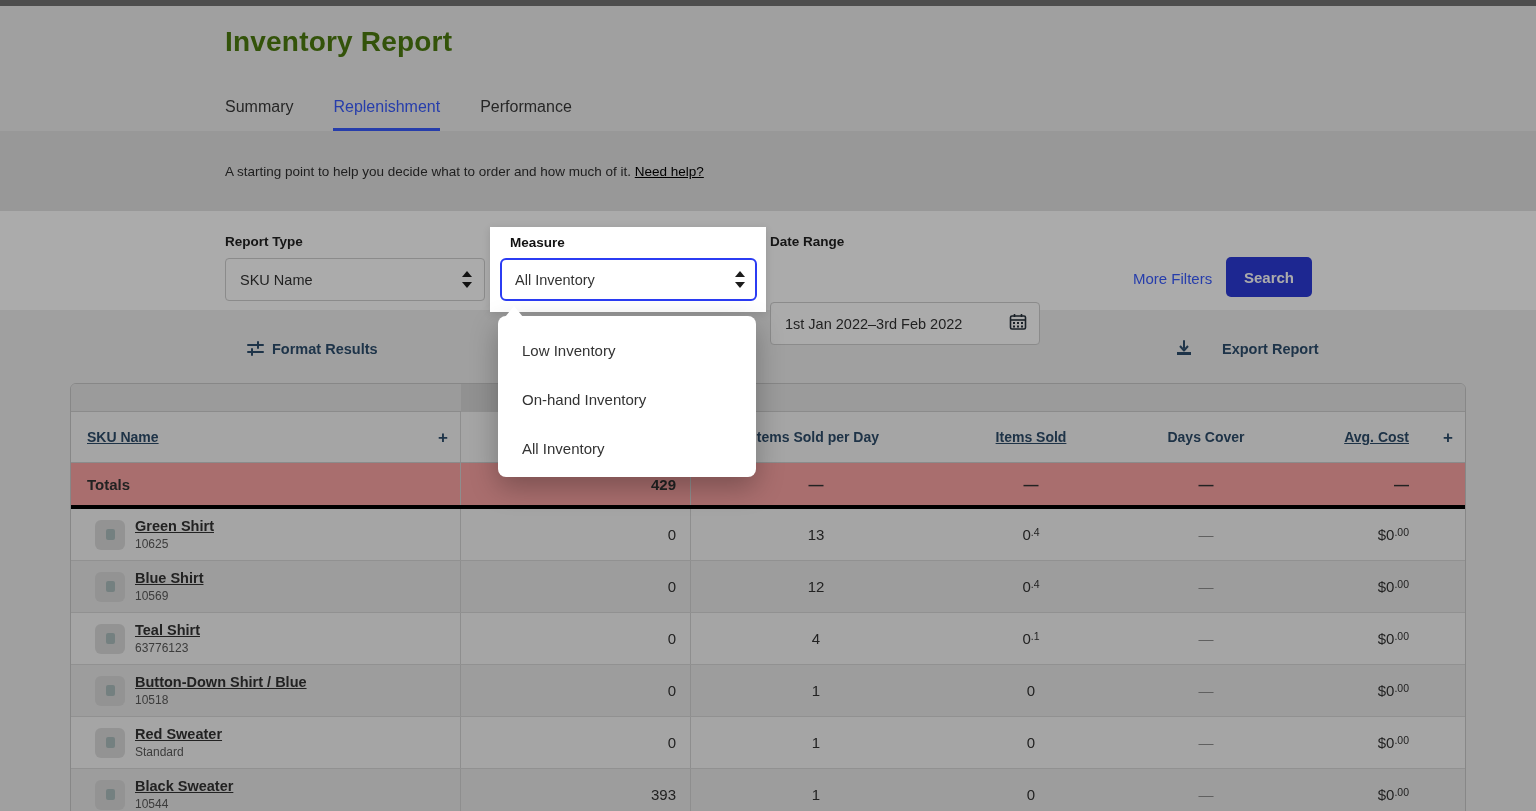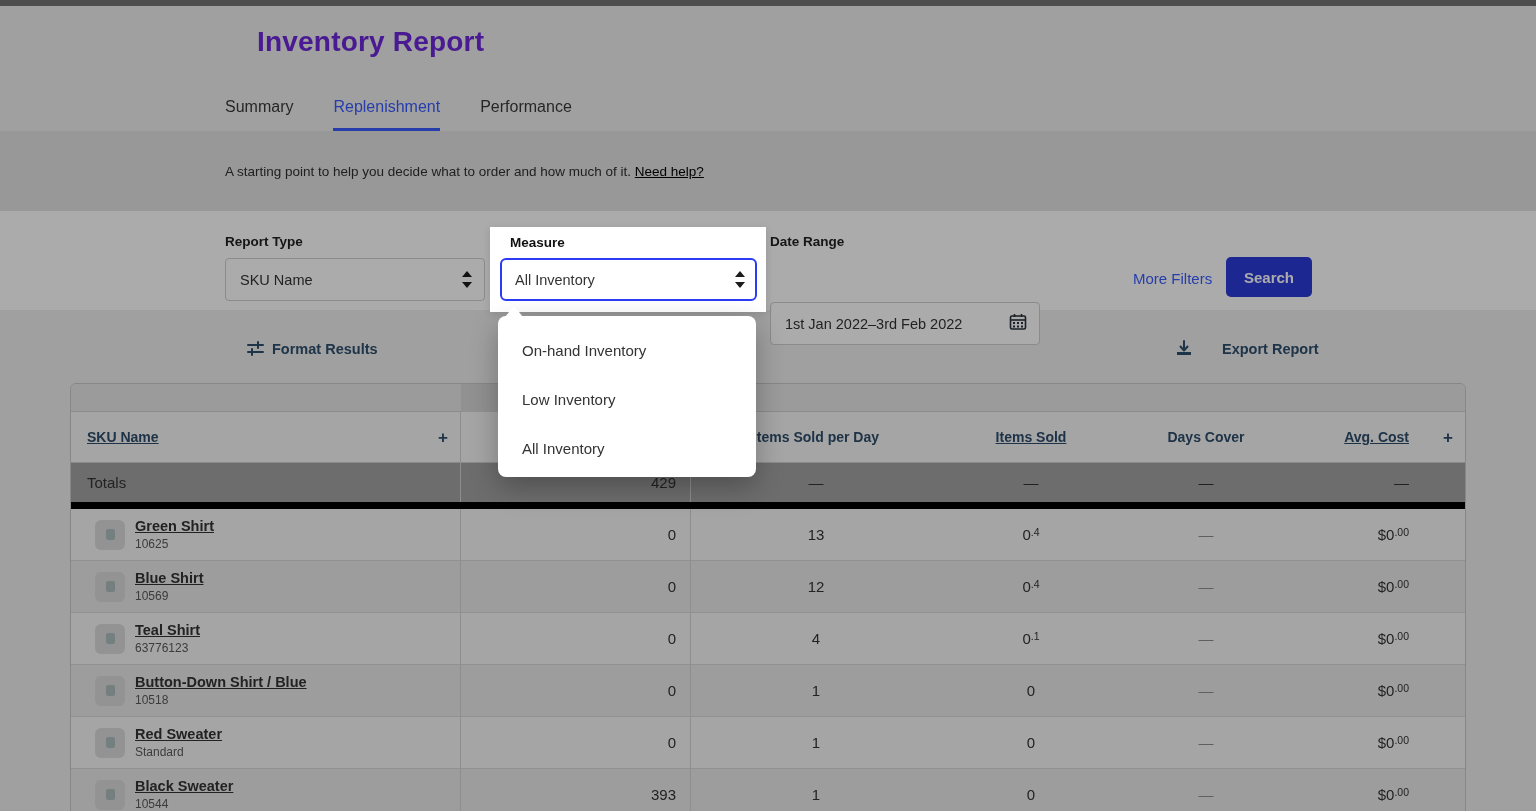--- a/index.html
+++ b/index.html
@@ -5,21 +5,21 @@
   :root{
     --accent:#3a5cff; --select_border:#2b3cf3; --search_button:#2c3bd9; --icon_navy:#2d4e6e;
   }
   *{margin:0;padding:0;box-sizing:border-box;}
   html,body{width:1536px;height:811px;overflow:hidden;}
   body{font-family:"Liberation Sans",sans-serif;color:#333;}
   .stage{position:relative;width:1536px;height:811px;background:#efefef;overflow:hidden;}
 
   .top-bar{position:absolute;left:0;top:0;width:1536px;height:6px;background:#757575;}
 
-  .page-title{position:absolute;left:225px;top:26px;font-size:28px;font-weight:700;color:#6d28d9;letter-spacing:.2px;margin-left:32px;}
+  .page-title{position:absolute;left:225px;top:26px;font-size:28px;font-weight:700;color:#4d7c0f;letter-spacing:.2px;}
 
   .tabs{position:absolute;left:225px;top:98px;display:flex;gap:40px;}
   .tab{font-size:16px;color:#3a3a3a;padding-bottom:12px;cursor:pointer;white-space:nowrap;}
   .tab.active{color:var(--accent);border-bottom:3px solid var(--accent);}
 
   .help-band{position:absolute;left:0;top:131px;width:1536px;height:80px;background:#e3e3e3;}
   .help-text{position:absolute;left:225px;top:33px;font-size:13.5px;color:#303030;}
   .help-link{text-decoration:underline;color:#000000;cursor:pointer;}
 
   .filter-band{position:absolute;left:0;top:211px;width:1536px;height:99px;background:#ffffff;}
@@ -53,21 +53,21 @@
   .strip-sel{position:absolute;left:390px;top:0;width:230px;height:28px;background:#d8d8d8;}
   .thead{height:51px;background:#f6f6f6;border-bottom:1px solid #cfcfcf;}
   .th{display:flex;align-items:center;font-size:14px;font-weight:700;color:#2e4d6b;position:relative;}
   .th.c1{padding-left:16px;border-right:1px solid #d4d4d4;}
   .th.c2{border-right:1px solid #d4d4d4;}
   .th.c3,.th.c4,.th.c5{justify-content:center;}
   .th.c6{justify-content:flex-end;padding-right:56px;}
   .th .u{text-decoration:underline;cursor:pointer;}
   .plus{position:absolute;right:12px;top:50%;transform:translateY(-50%);font-size:17px;font-weight:800;color:var(--icon_navy);cursor:pointer;line-height:1;}
 
-  .totals{height:46px;background:#a3a3a3;border-bottom:7px solid #000000;font-weight:400;}
+  .totals{height:46px;background:#fca5a5;border-bottom:4px solid #000000;font-weight:700;}
   .totals .cell{font-size:15px;color:#333;}
   .trow{height:52px;border-bottom:1px solid #d9d9d9;}
   .trow:nth-child(odd){background:#f6f6f6;}
   .trow:nth-child(even){background:#eaeaea;}
   .cell{display:flex;align-items:center;font-size:15px;color:#333;}
   .cell.c1{padding-left:16px;border-right:1px solid #d4d4d4;}
   .cell.c2{justify-content:flex-end;padding-right:14px;border-right:1px solid #d4d4d4;}
   .cell.c3,.cell.c4,.cell.c5{justify-content:center;}
   .cell.c6{justify-content:flex-end;padding-right:56px;}
   .dash{color:#8f8f8f;}
@@ -364,20 +364,20 @@
       <span class="sel-text">All Inventory</span>
       <span class="spin">
           <span class="tri-up"></span>
           <span class="tri-down"></span>
         </span>
     </div>
   </div>
 
   <div class="menu-caret"></div>
   <div class="menu" id="measure-menu">
+  <div class="menu-item">Low Inventory</div>
+
   <div class="menu-item">On-hand Inventory</div>
-
-  <div class="menu-item">Low Inventory</div>
 
   <div class="menu-item">All Inventory</div>
 </div>
 
 </div>
 
 </body></html>

